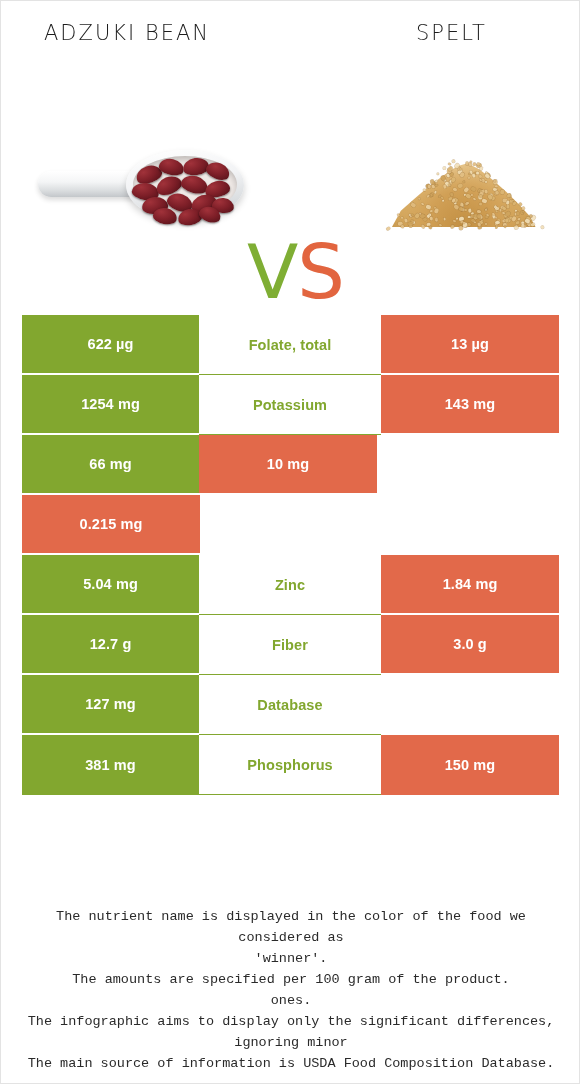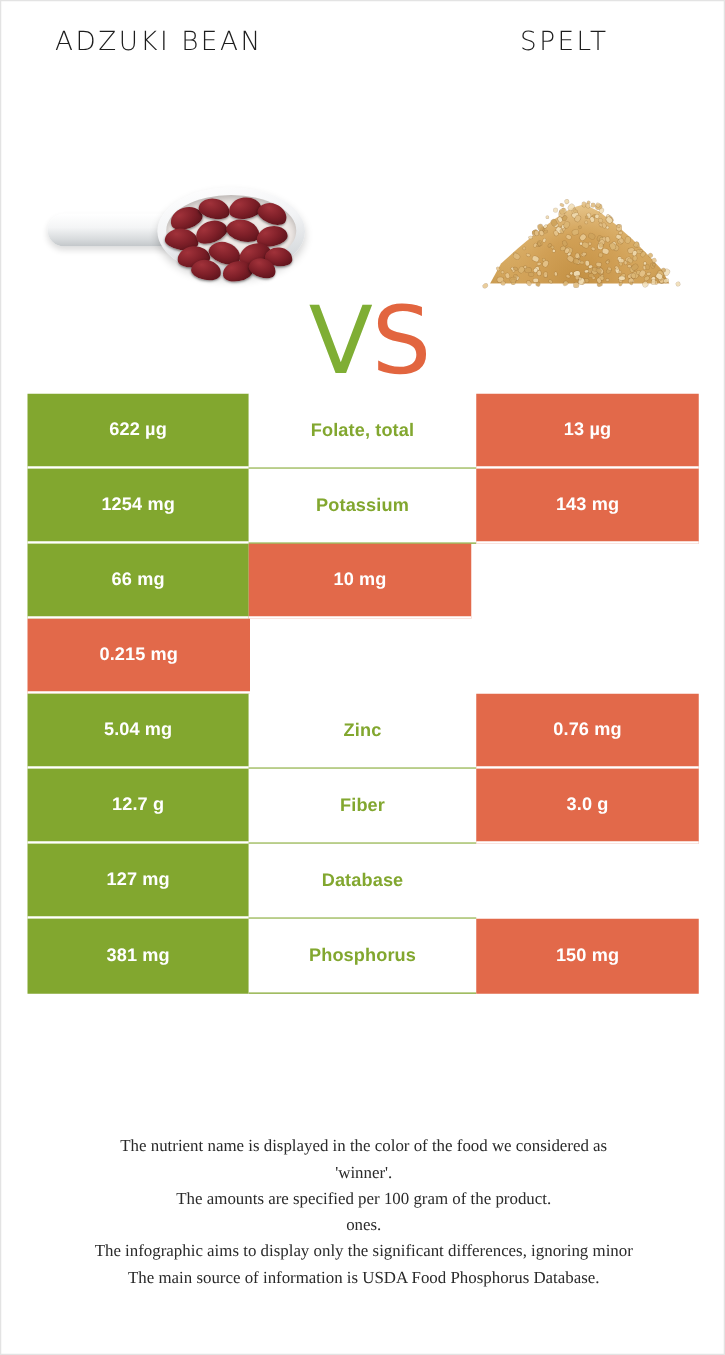--- a/index.html
+++ b/index.html
@@ -178,21 +178,21 @@
   
   .footer {
     position:absolute;
     top:905px; left:0;
     width:580px;
     padding:0 24px;
     text-align:center;
     font-size:13.5px;
     line-height:21px;
     color:#2a2a2a;
-    font-family:Liberation Serif, serif;
+    font-family:Liberation Mono, monospace;
   }
   .footer p { margin:0; }
 </style>
 </head>
 <body>
 
 <div class="page">
 
   <div class="header">
     <div class="food-title left">ADZUKI BEAN</div>
@@ -482,21 +482,21 @@
       <div class="row">
         <div class="cell left">66 mg</div>
         <div class="cell right">10 mg</div>
       </div>
       <div class="row">
         <div class="cell right">0.215 mg</div>
       </div>
       <div class="row">
         <div class="cell left">5.04 mg</div>
         <div class="cell mid">Zinc</div>
-        <div class="cell right">0.76 mg</div>
+        <div class="cell right">1.84 mg</div>
       </div>
       <div class="row">
         <div class="cell left">12.7 g</div>
         <div class="cell mid">Fiber</div>
         <div class="cell right">3.0 g</div>
       </div>
       <div class="row">
         <div class="cell left">127 mg</div>
         <div class="cell mid">Database</div>
       </div>
@@ -506,16 +506,16 @@
         <div class="cell right">150 mg</div>
       </div>
     </div>
 
   <div class="footer">
     <p>The nutrient name is displayed in the color of the food we considered as</p>
     <p>'winner'.</p>
     <p>The amounts are specified per 100 gram of the product.</p>
     <p>ones.</p>
     <p>The infographic aims to display only the significant differences, ignoring minor</p>
-    <p>The main source of information is USDA Food Phosphorus Database.</p>
+    <p>The main source of information is USDA Food Composition Database.</p>
   </div>
 
 </div>
 
 </body></html>

